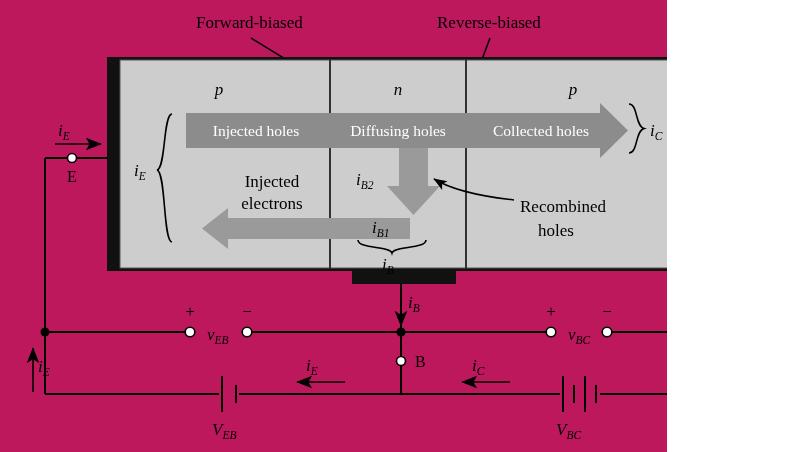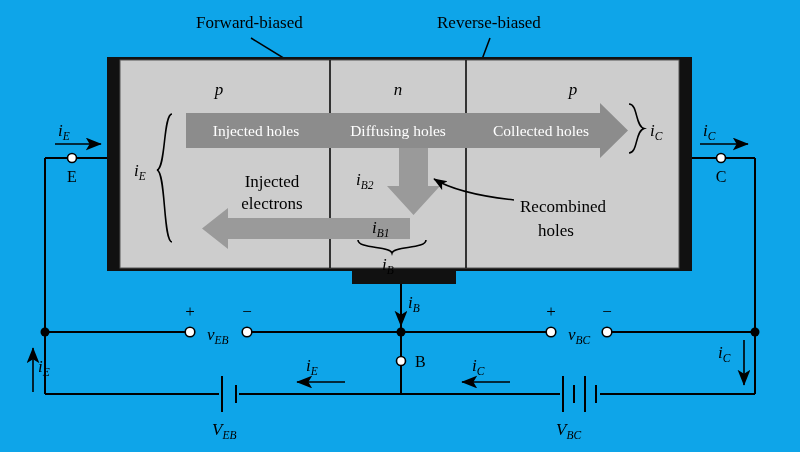--- a/index.html
+++ b/index.html
@@ -2,23 +2,23 @@
 <html><head>
 <meta charset="utf-8">
 <style>
   html, body {
     margin: 0;
     padding: 0;
     background: #ffffff;
   }
   #stage {
     position: relative;
-    width: 800px;
+    width: 667px;
     height: 452px;
-    background: #0ea5e9;
+    background: #be185d;
     font-family: "Liberation Serif", "DejaVu Serif", serif;
     overflow: hidden;
   }
   svg { display: block; }
   text { font-family: "Liberation Serif", "DejaVu Serif", serif; fill: #000; }
   .lbl-plain { font-size: 17px; }
   .lbl-italic { font-style: italic; font-size: 17px; }
   .lbl-arrowtext { font-size: 15.5px; fill: #ffffff; }
   .lbl-region { font-style: italic; font-size: 17px; }
   .lbl-term { font-size: 16px; }

